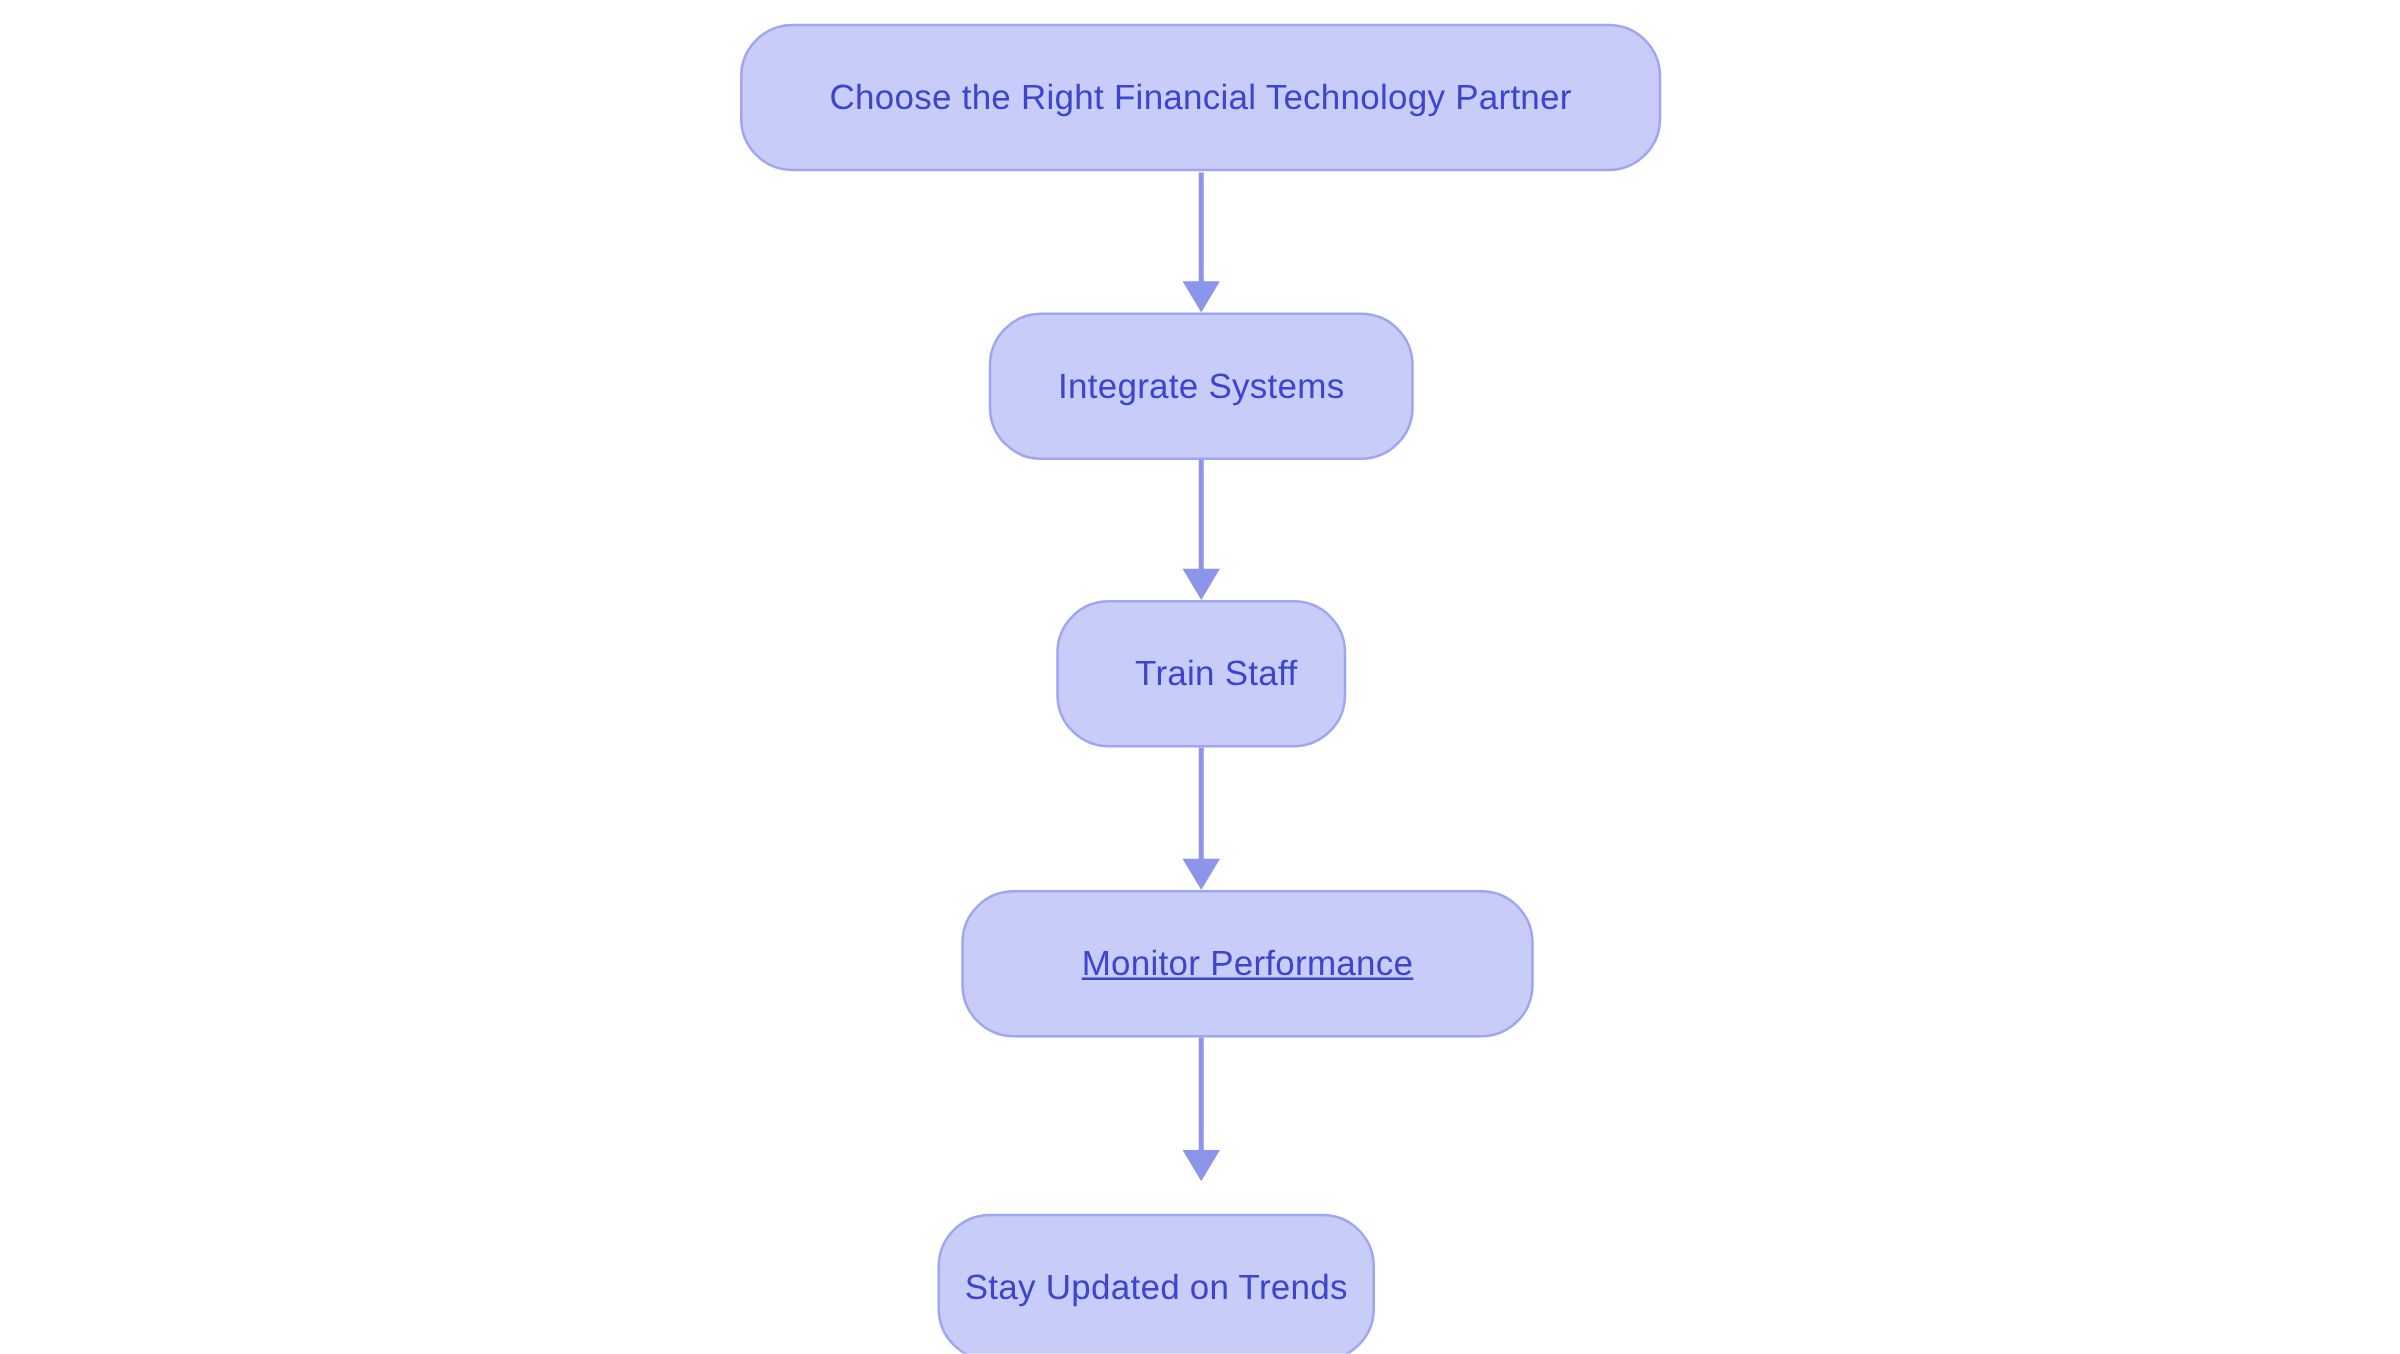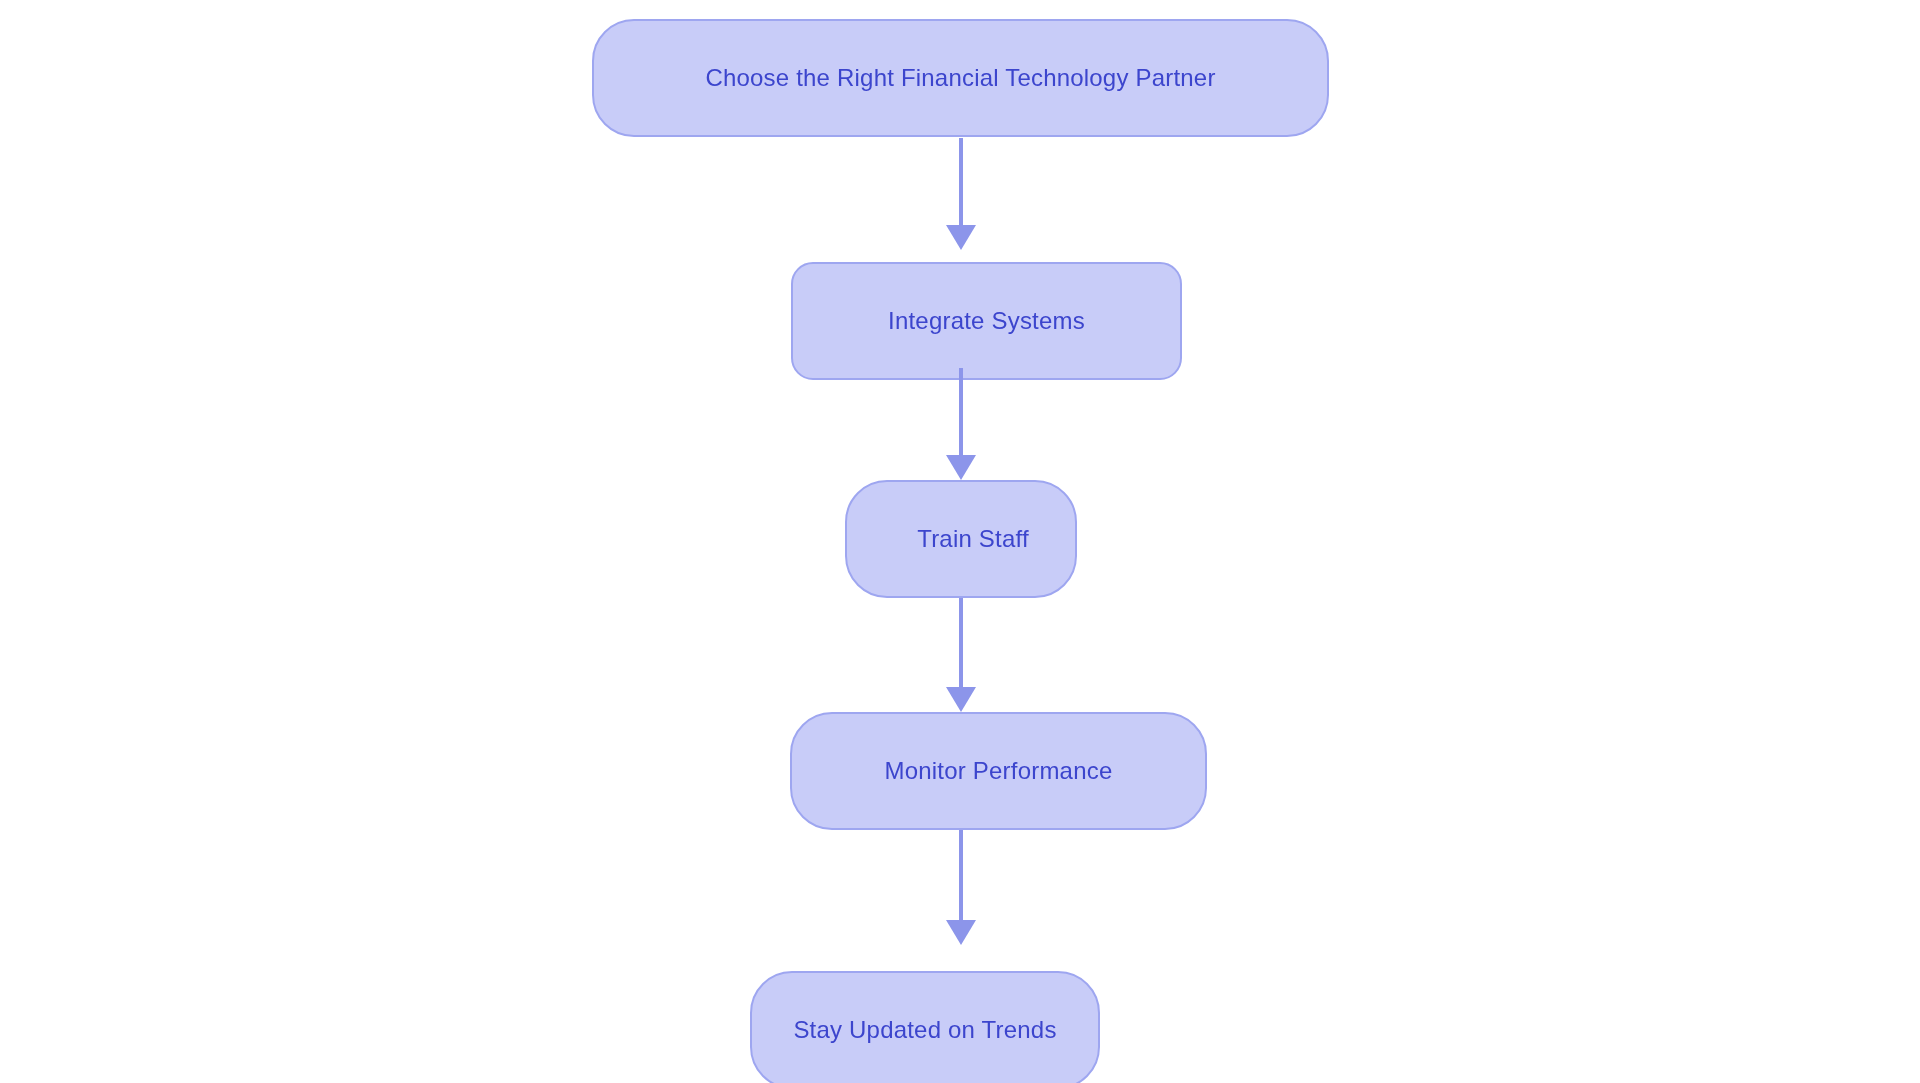--- a/index.html
+++ b/index.html
@@ -16,32 +16,32 @@
     overflow: hidden;
   }
   .node {
     position: absolute;
     height: 118px;
     box-sizing: border-box;
     background: var(--node-fill, #c8ccf8);
     border: 2px solid var(--node-border, #9ea6f0);
     border-radius: 42px;
     color: var(--node-text, #3c45cd);
-    font-size: 24px;
+    font-size: 28px;
     letter-spacing: 0.2px;
     display: flex;
     align-items: center;
     justify-content: center;
     white-space: nowrap;
     text-align: center;
   }
   .n1 { left: 592px;  top: 19px;  width: 737px; }
-  .n2 { left: 791px;  top: 262px; width: 391px; border-radius: 22px; }
+  .n2 { left: 791px;  top: 250px; width: 340px; }
   .n3 { left: 845px;  top: 480px; width: 232px; padding-left: 24px; }
-  .n4 { left: 790px;  top: 712px; width: 417px; }
+  .n4 { left: 769px;  top: 712px; width: 458px; text-decoration: underline; }
   .n5 { left: 750px;  top: 971px; width: 350px; }
 
   .arrow {
     position: absolute;
     left: 946px;          
     width: 30px;
   }
   .a1 { top: 138px; height: 112px; }
   .a2 { top: 368px; height: 112px; }
   .a3 { top: 598px; height: 114px; }

